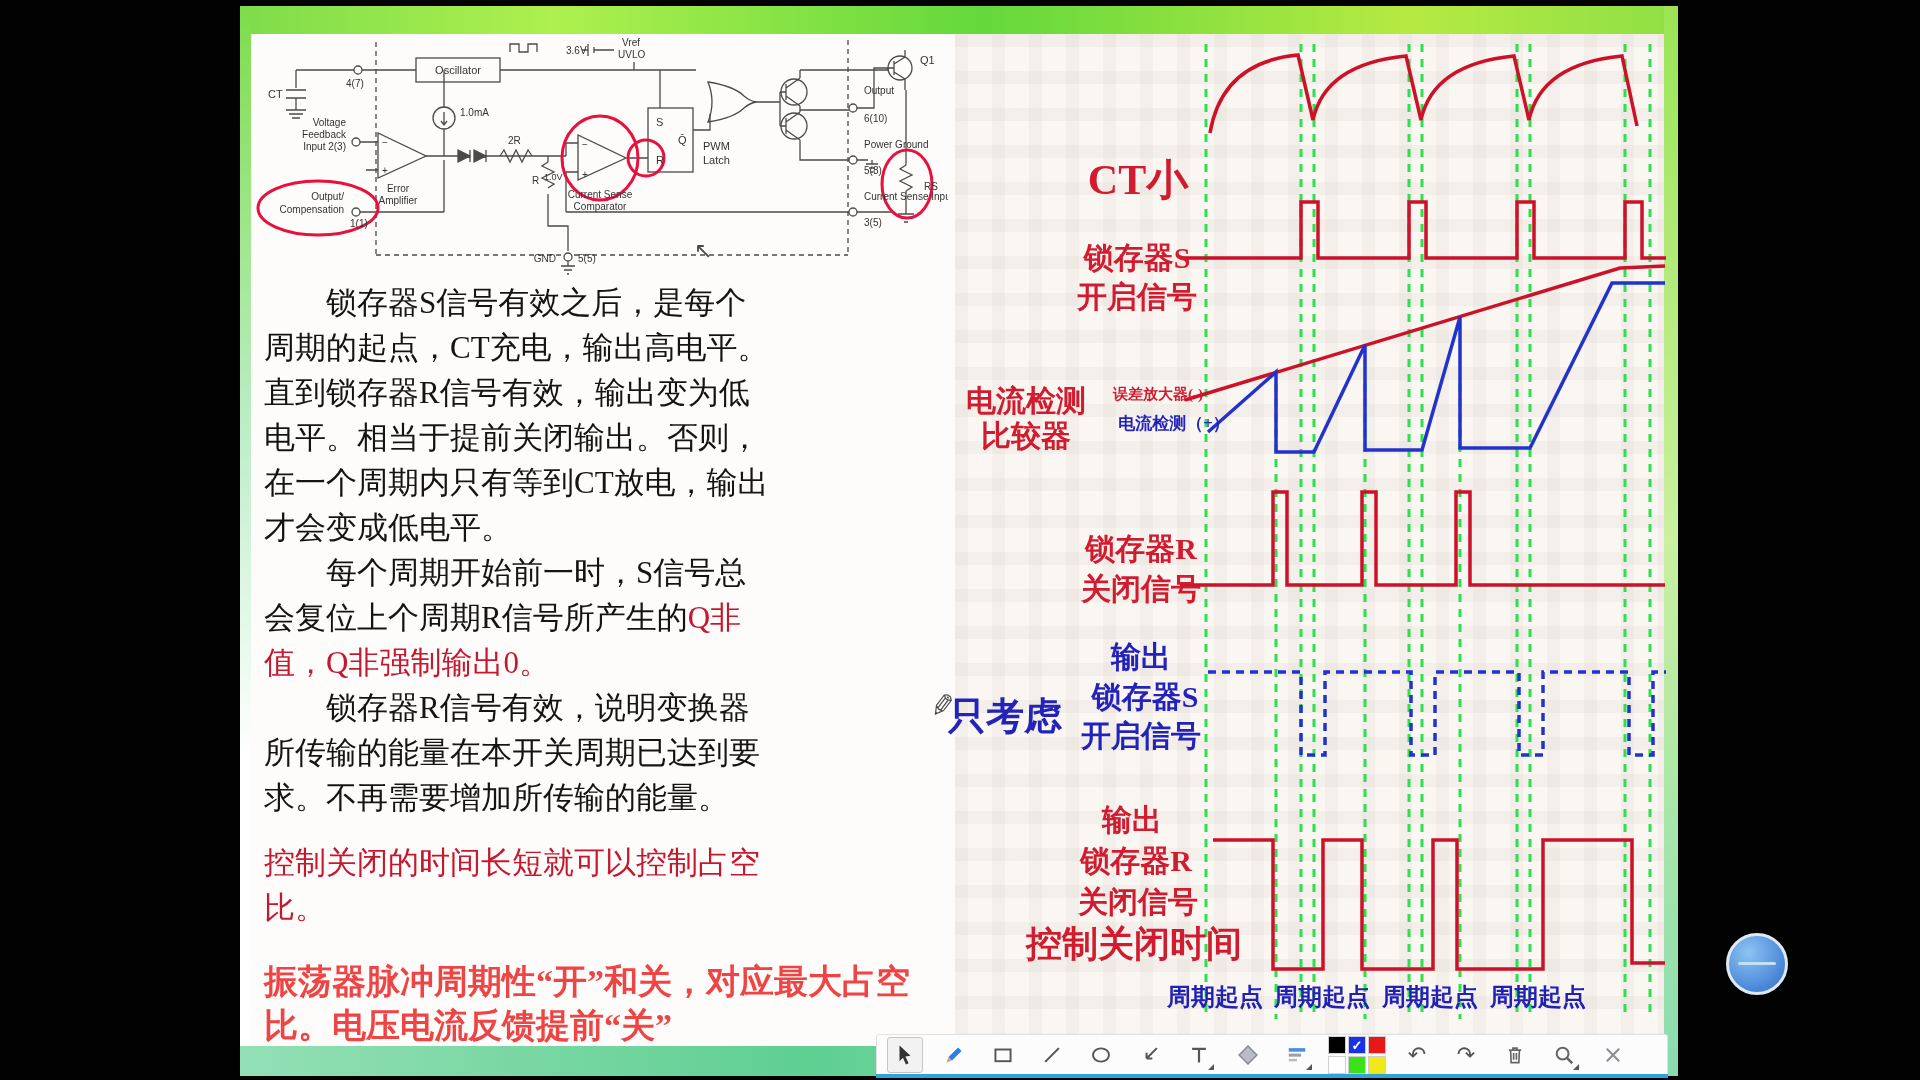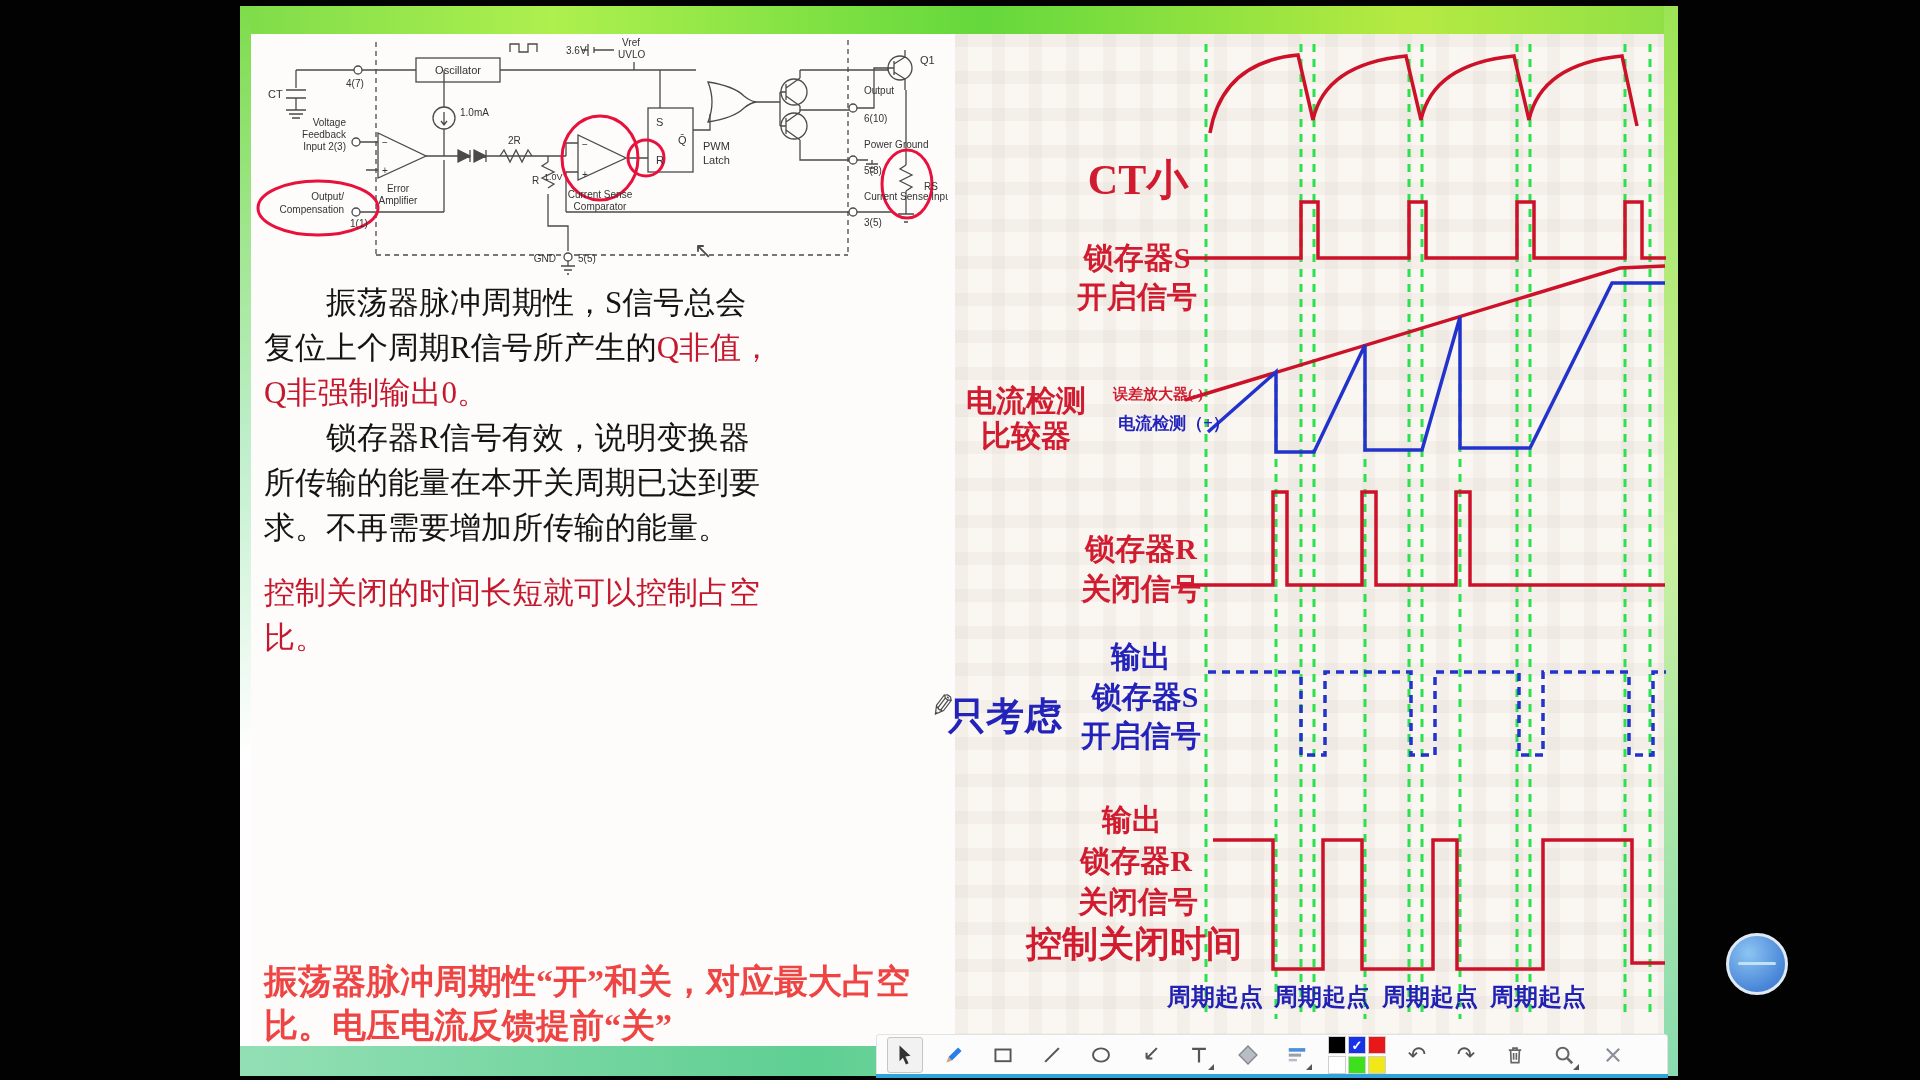--- a/index.html
+++ b/index.html
@@ -173,21 +173,22 @@
         <text x="616" y="170" font-size="10">Current Sense Input</text>
         <text x="616" y="196" font-size="10">3(5)</text>
         <text x="308" y="232" font-size="10" text-anchor="end">GND</text>
         <text x="330" y="232" font-size="10">5(5)</text>
         <text x="672" y="34" font-size="11">Q1</text>
         <text x="676" y="160" font-size="10">RS</text>
       </g>
   </svg>
 
   <div class="abs textblock">
-    <p><span class="seg-black">　　振荡器脉冲周期性，S信号总会复位上个周期R信号所产生的</span><span class="seg-red">Q非值，Q非强制输出0。</span></p>
+    <p><span class="seg-black">　　锁存器S信号有效之后，是每个周期的起点，CT充电，输出高电平。直到锁存器R信号有效，输出变为低电平。相当于提前关闭输出。否则，在一个周期内只有等到CT放电，输出才会变成低电平。</span></p>
+    <p><span class="seg-black">　　每个周期开始前一时，S信号总会复位上个周期R信号所产生的</span><span class="seg-red">Q非值，Q非强制输出0。</span></p>
     <p><span class="seg-black">　　锁存器R信号有效，说明变换器所传输的能量在本开关周期已达到要求。不再需要增加所传输的能量。</span></p>
     <p class="gap"><span class="seg-red">控制关闭的时间长短就可以控制占空比。</span></p>
   </div>
   <div class="abs footer-note">振荡器脉冲周期性“开”和关，对应最大占空比。电压电流反馈提前“关”</div>
 
   <svg class="abs" style="left:950px;top:34px" width="720" height="1012" viewBox="0 0 720 1012" id="wave-svg">
       <line x1="256" x2="256" y1="10" y2="985" stroke="#2ce04e" stroke-width="3" stroke-dasharray="8,7"></line>
       <line x1="326" x2="326" y1="350" y2="985" stroke="#2ce04e" stroke-width="3" stroke-dasharray="8,7"></line>
       <line x1="351" x2="351" y1="10" y2="985" stroke="#2ce04e" stroke-width="3" stroke-dasharray="8,7"></line>
       <line x1="364" x2="364" y1="10" y2="985" stroke="#2ce04e" stroke-width="3" stroke-dasharray="8,7"></line>

